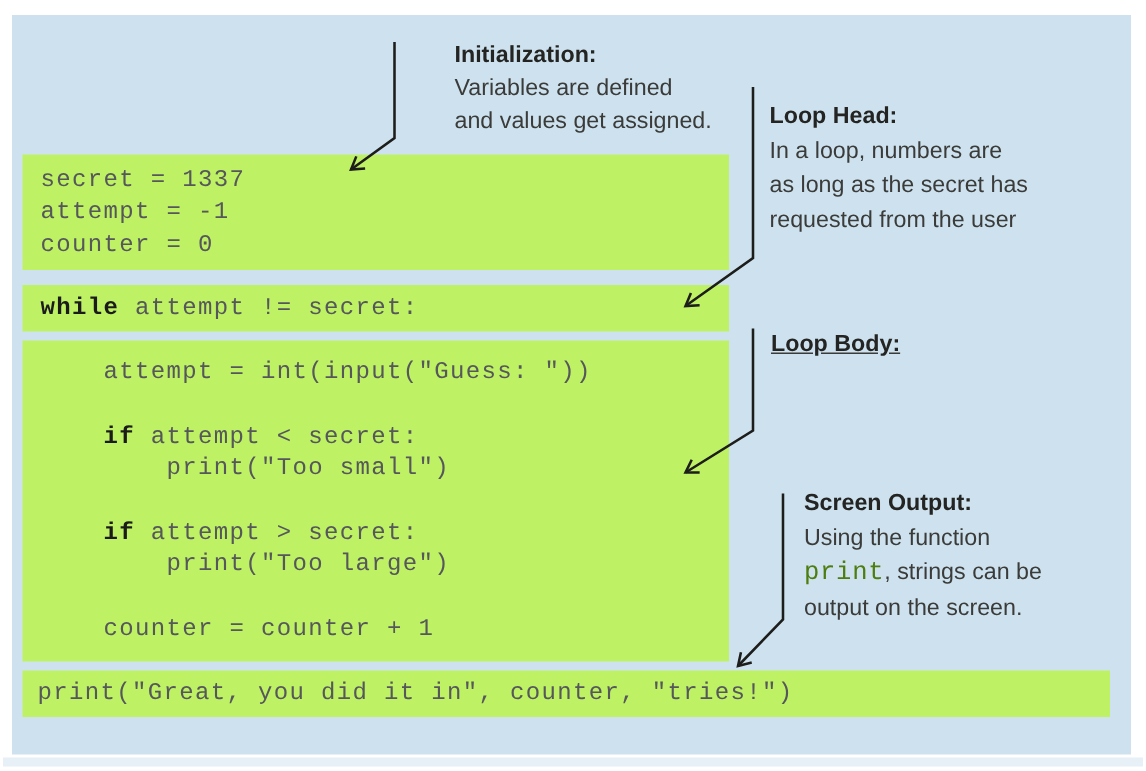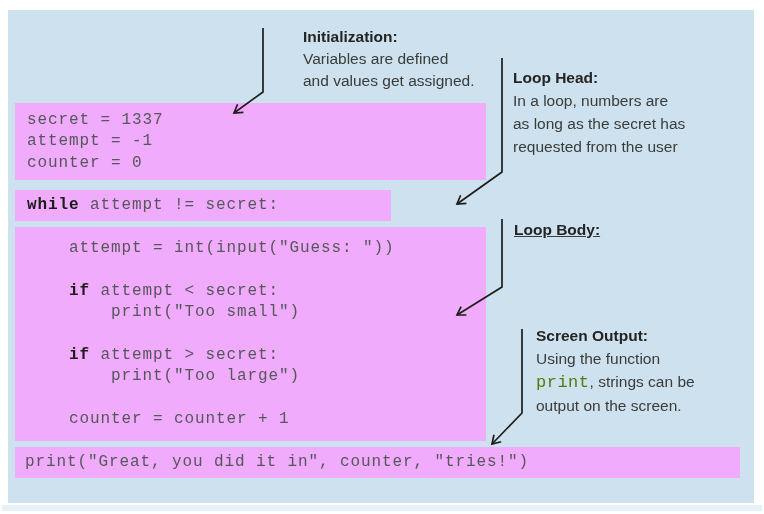--- a/index.html
+++ b/index.html
@@ -7,28 +7,28 @@
   body { font-family:"Liberation Sans", sans-serif; position:relative; }
 
   .figure { position:absolute; left:0; top:0; width:764px; height:514px; }
 
   .panel { position:absolute; left:8px; top:10px; width:746px; height:493px;
            background:#cde2ee; }
 
   .accent-bar { position:absolute; left:2px; top:505px; width:760px; height:6px;
                 background:#e7f0f7; }
 
-  .code-block { position:absolute; background:#f0abfc;
+  .code-block { position:absolute; background:#bef264;
                 font-family:"Liberation Mono", monospace;
                 font-size:16px; letter-spacing:0.9px; color:#56575b; }
   .code-block .line { white-space:pre; line-height:21.4px; }
   .code-block .kw { font-weight:bold; color:#1b1b1b; }
 
   .cb-init { left:15px; top:103px; width:471px; height:77px; padding:7px 0 0 12px; }
-  .cb-head { left:15px; top:190px; width:376px; height:31px; padding:5px 0 0 12px; }
+  .cb-head { left:15px; top:190px; width:471px; height:31px; padding:5px 0 0 12px; }
   .cb-body { left:15px; top:227px; width:471px; height:214px; padding:11px 0 0 12px; }
   .cb-out  { left:15px; top:447px; width:725px; height:31px; padding:5px 0 0 10px; }
 
   .note { position:absolute; color:#3b3b3a; font-size:15.5px; }
   .note .line { white-space:pre; }
   .note .title { font-weight:bold; color:#242423; }
   .note .mono { font-family:"Liberation Mono", monospace; font-size:17px;
                 letter-spacing:0.5px; color:#4d7c0f; }
 
   .note-init { left:274px; top:26px;  line-height:22px;margin-left:29px; }

